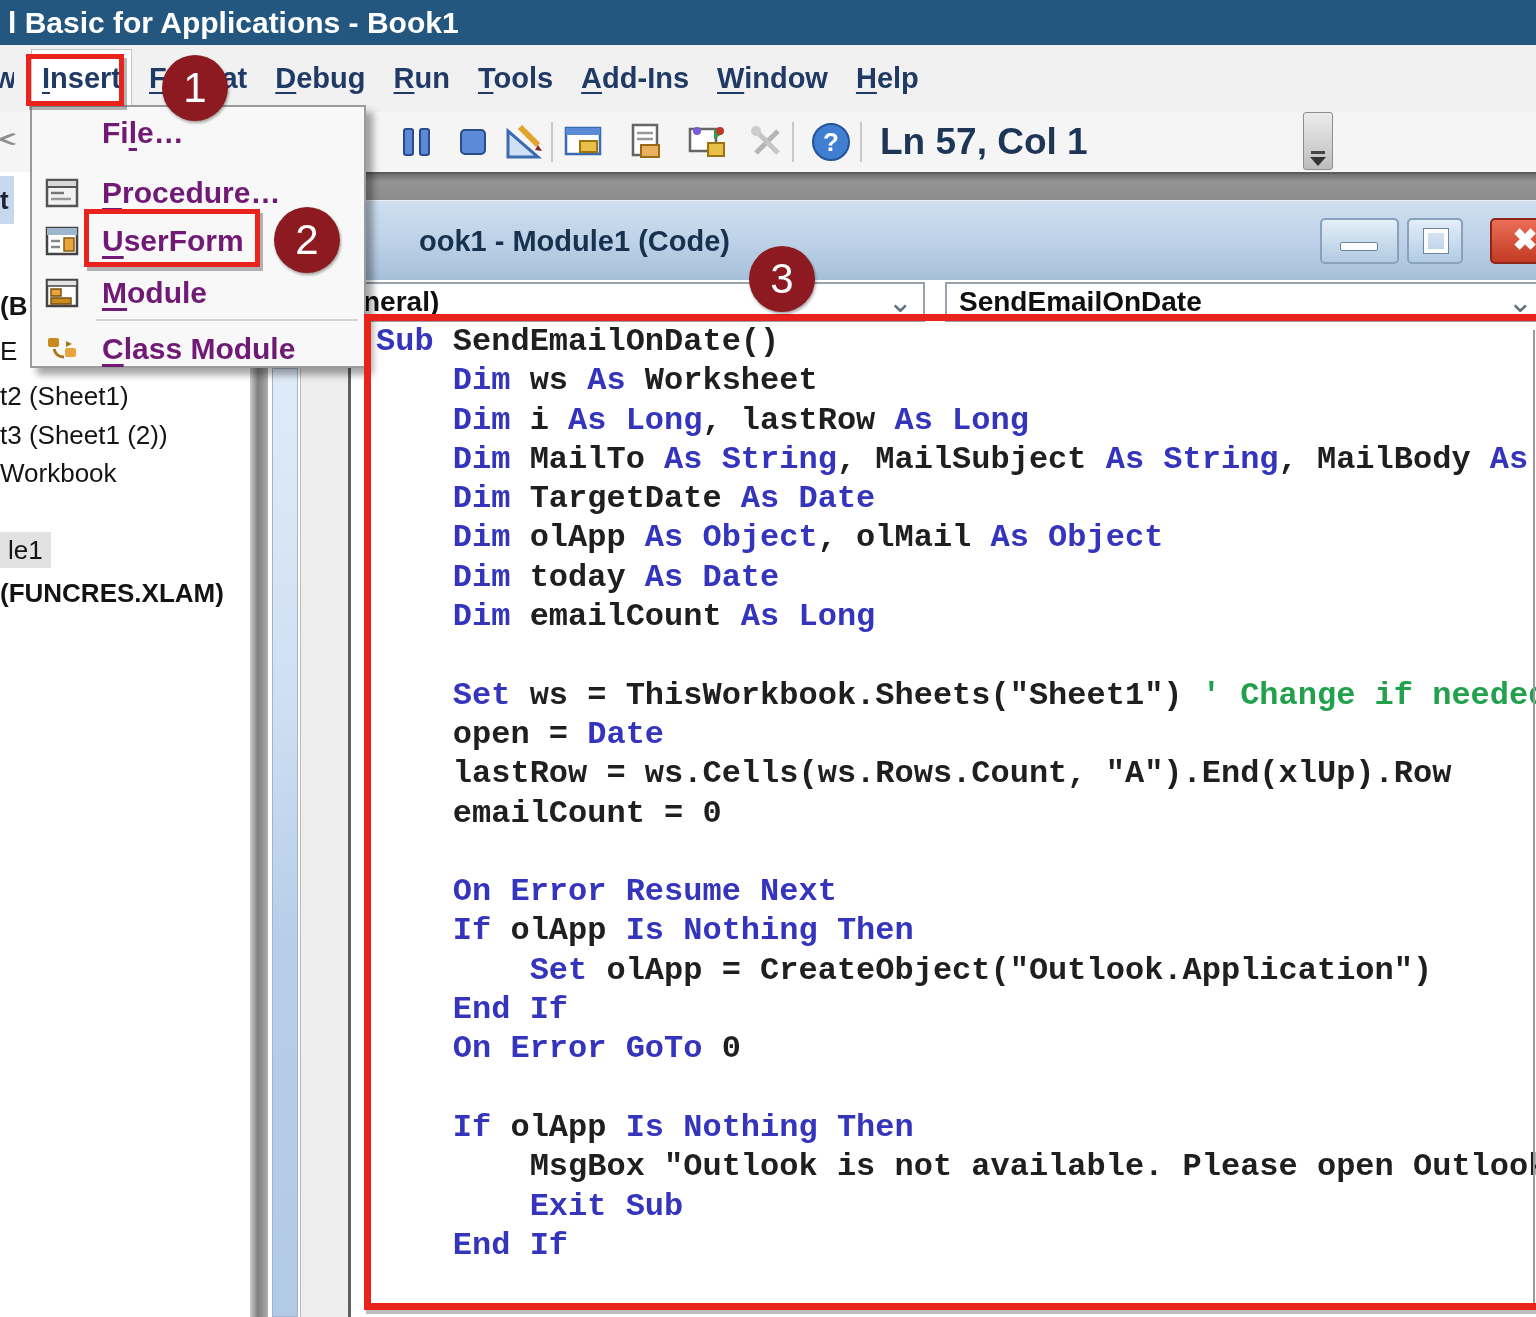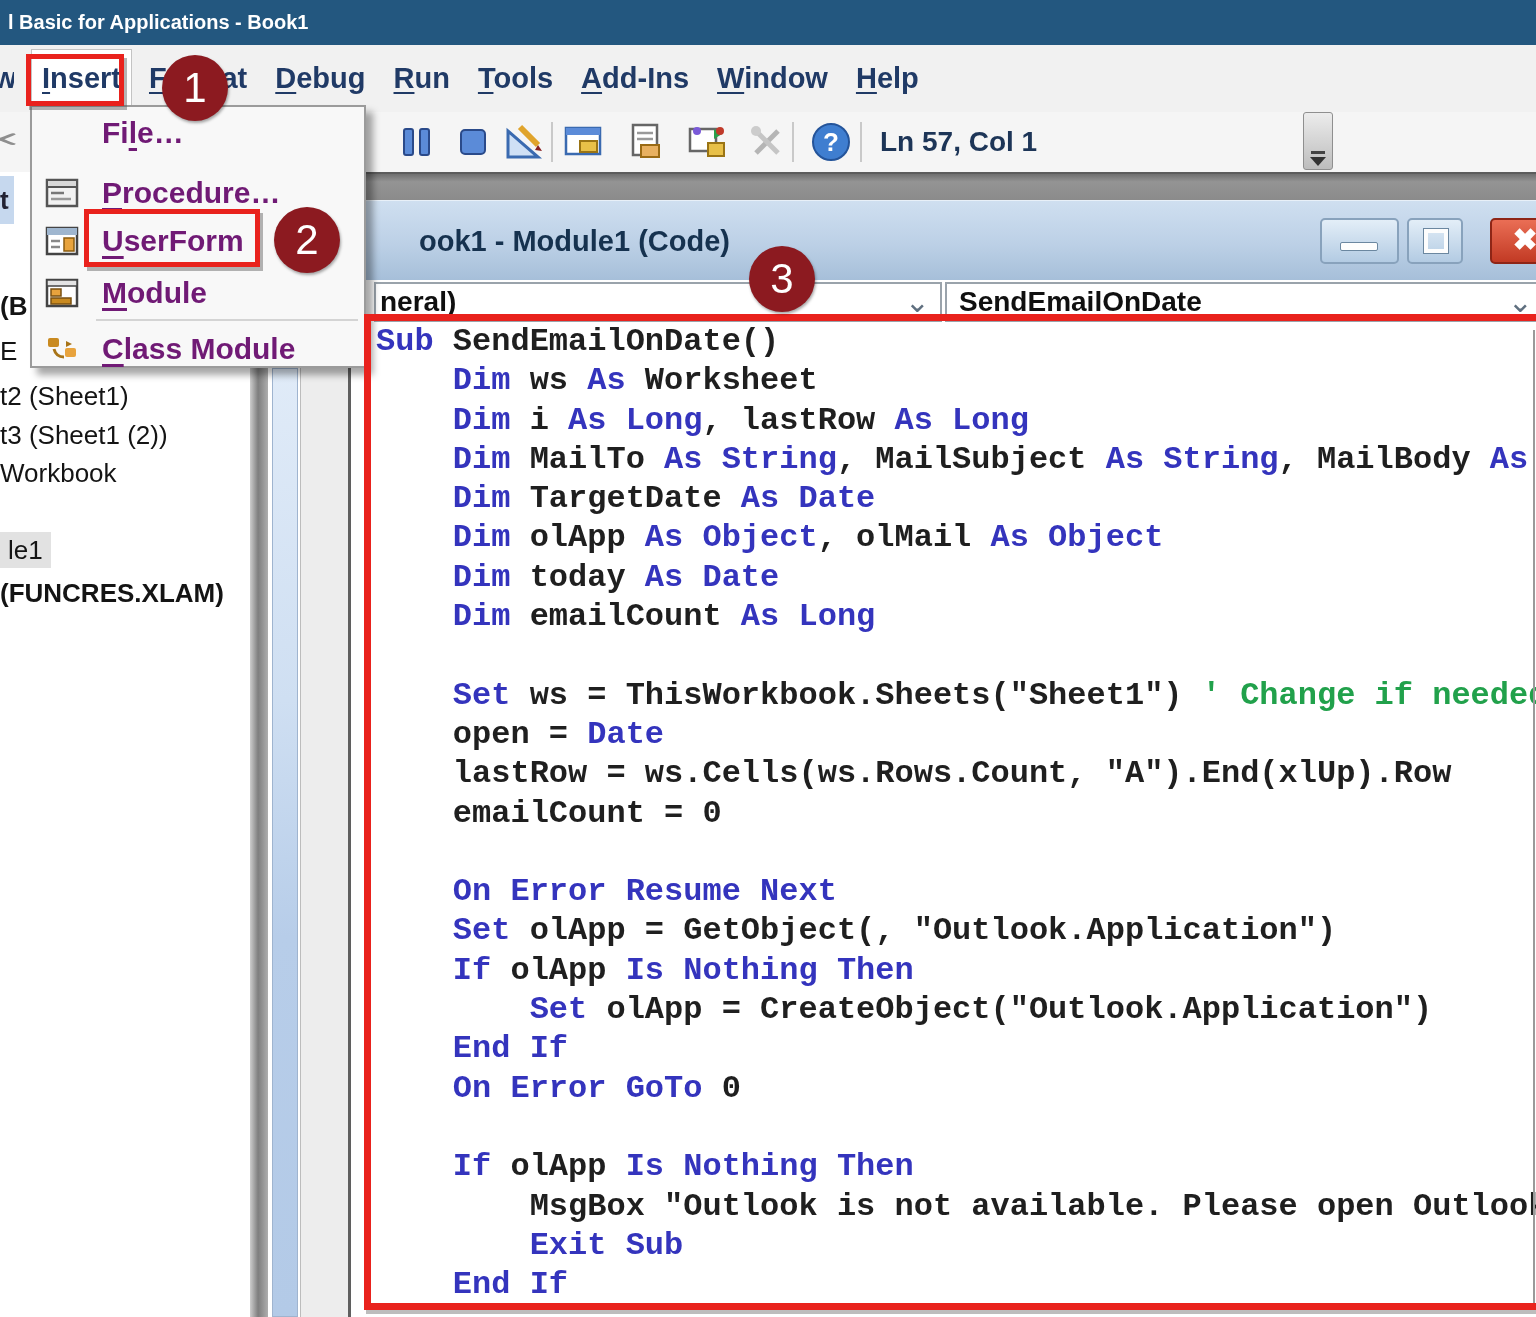--- a/index.html
+++ b/index.html
@@ -6,21 +6,21 @@
   html,body { background:#fff; }
   #screen {
     position: relative; width: 1536px; height: 1317px;
     overflow: hidden; background:#fff;
     font-family: "Liberation Sans", sans-serif;
   }
   
   .titlebar {
     position:absolute; left:0; top:0; width:1536px; height:45px;
     background:#23577f; color:#fff; display:flex; align-items:center;
-    font-size:20px; font-weight:600; padding-left:8px; white-space:nowrap;
+    font-size:30px; font-weight:600; padding-left:8px; white-space:nowrap;
   }
   
   .menubar {
     position:absolute; left:0; top:45px; width:1536px; height:67px;
     background:#f1f1f1; display:flex; align-items:center;
   }
   #menu-items { display:flex; gap:28px; align-items:center; }
   .menu-item {
     font-size:29px; font-weight:600; color:#203a66; white-space:nowrap;
     padding:3px 0;
@@ -30,21 +30,21 @@
   .menu-item.cut { width:20px; overflow:hidden; margin-left:-6px; }
   
   .toolbar {
     position:absolute; left:0; top:112px; width:1536px; height:60px;
     background:#f5f5f5;
   }
   .tb-icon { position:absolute; top:9px; width:42px; height:42px; }
   .tb-sep { position:absolute; top:10px; width:2px; height:40px; background:#c9c9c9; }
   .scissors { position:absolute; left:-14px; top:6px; font-size:38px; color:#8f8f8f; }
   .lnco { position:absolute; left:880px; top:0; height:60px; line-height:60px;
-          font-size:28px; font-weight:600; color:#1d3557; }
+          font-size:37px; font-weight:600; color:#1d3557; }
   .tb-overflow {
     position:absolute; left:1303px; top:0px; width:30px; height:58px;
     background:linear-gradient(#ececec,#bdbdbd); border:1px solid #8f8f8f; border-radius:3px;
     display:flex; flex-direction:column; justify-content:flex-end; align-items:center; padding-bottom:3px;
   }
   .tb-overflow .bar { width:14px; height:3px; background:#444; margin-bottom:3px; }
   .tb-overflow .arr { width:0; height:0; border-left:8px solid transparent; border-right:8px solid transparent; border-top:9px solid #333; }
   
   .mdibar {
     position:absolute; left:348px; top:172px; width:1188px; height:28px;
@@ -83,21 +83,21 @@
   .cw-btn { position:absolute; top:17px; height:46px; border-radius:5px; }
   .cw-btn.min { left:969px; width:79px; background:linear-gradient(#e3eef8,#b3cbe3); border:2px solid #88a2bc; }
   .cw-btn.max { left:1056px; width:56px; background:linear-gradient(#e3eef8,#b3cbe3); border:2px solid #88a2bc; }
   .cw-btn.close { left:1139px; width:70px; background:linear-gradient(#ea6e55,#c23a24); border:2px solid #8e2516;
                   color:#fff; font-size:30px; font-weight:700; text-align:center; line-height:40px; }
   .cw-btn.min .glyph { position:absolute; left:18px; top:22px; width:38px; height:9px; background:#fdfdfd; border:1px solid #6b87a0; border-radius:2px; }
   .cw-btn.max .glyph { position:absolute; left:15px; top:9px; width:24px; height:24px; border:4px solid #fdfdfd; outline:1px solid #6b87a0; }
   .cw-combos { position:absolute; left:0; top:80px; width:100%; height:44px; background:#fff; }
   .combo { position:absolute; top:2px; height:40px; background:#fff; border:2px solid #9aa3ab;
            font-size:28px; font-weight:700; color:#101010; line-height:36px; white-space:nowrap; }
-  .combo.left { left:23px; width:568px; padding-left:4px; }
+  .combo.left { left:6px; width:568px; padding-left:4px; }
   .combo.right { left:594px; width:600px; padding-left:12px; }
   .combo .chev { position:absolute; right:10px; top:0; color:#5f6f7f; font-size:30px; font-weight:400; }
   .cw-codearea { position:absolute; left:0; top:124px; width:100%; height:993px; background:#fff; }
   #code { position:absolute; left:25px; top:122px; right:0; height:985px; overflow:hidden; }
   .code-line { height:39.3px; line-height:39.3px; white-space:pre;
                font-family:"Liberation Mono", monospace; font-size:32px; font-weight:700; color:#1f1f1f; }
   .tok-k { color:#3434bd; }
   .tok-n { color:#1f1f1f; }
   .tok-c { color:#21a14b; }
   .cw-right-line { position:absolute; left:1182px; top:130px; width:2px; height:977px; background:#9a9a9a; }
@@ -251,21 +251,20 @@
         <div class="code-line"><span class="tok-n">    </span><span class="tok-k">Dim</span><span class="tok-n"> olApp </span><span class="tok-k">As</span><span class="tok-n"> </span><span class="tok-k">Object</span><span class="tok-n">, olMail </span><span class="tok-k">As</span><span class="tok-n"> </span><span class="tok-k">Object</span></div>
         <div class="code-line"><span class="tok-n">    </span><span class="tok-k">Dim</span><span class="tok-n"> today </span><span class="tok-k">As</span><span class="tok-n"> </span><span class="tok-k">Date</span></div>
         <div class="code-line"><span class="tok-n">    </span><span class="tok-k">Dim</span><span class="tok-n"> emailCount </span><span class="tok-k">As</span><span class="tok-n"> </span><span class="tok-k">Long</span></div>
         <div class="code-line">&nbsp;</div>
         <div class="code-line"><span class="tok-n">    </span><span class="tok-k">Set</span><span class="tok-n"> ws = ThisWorkbook.Sheets("Sheet1") </span><span class="tok-c">' Change if needed</span></div>
         <div class="code-line"><span class="tok-n">    open = </span><span class="tok-k">Date</span></div>
         <div class="code-line"><span class="tok-n">    lastRow = ws.Cells(ws.Rows.Count, "A").End(xlUp).Row</span></div>
         <div class="code-line"><span class="tok-n">    emailCount = 0</span></div>
         <div class="code-line">&nbsp;</div>
         <div class="code-line"><span class="tok-n">    </span><span class="tok-k">On Error Resume Next</span></div>
-        <div class="code-line"><span class="tok-n">    </span><span class="tok-k">Set</span><span class="tok-n"> olApp = GetObject(, "Outlook.Application")</span></div>
         <div class="code-line"><span class="tok-n">    </span><span class="tok-k">If</span><span class="tok-n"> olApp </span><span class="tok-k">Is</span><span class="tok-n"> </span><span class="tok-k">Nothing</span><span class="tok-n"> </span><span class="tok-k">Then</span></div>
         <div class="code-line"><span class="tok-n">        </span><span class="tok-k">Set</span><span class="tok-n"> olApp = CreateObject("Outlook.Application")</span></div>
         <div class="code-line"><span class="tok-n">    </span><span class="tok-k">End If</span></div>
         <div class="code-line"><span class="tok-n">    </span><span class="tok-k">On Error GoTo</span><span class="tok-n"> 0</span></div>
         <div class="code-line">&nbsp;</div>
         <div class="code-line"><span class="tok-n">    </span><span class="tok-k">If</span><span class="tok-n"> olApp </span><span class="tok-k">Is</span><span class="tok-n"> </span><span class="tok-k">Nothing</span><span class="tok-n"> </span><span class="tok-k">Then</span></div>
         <div class="code-line"><span class="tok-n">        MsgBox "Outlook is not available. Please open Outlook</span></div>
         <div class="code-line"><span class="tok-n">        </span><span class="tok-k">Exit Sub</span></div>
         <div class="code-line"><span class="tok-n">    </span><span class="tok-k">End If</span></div>
       </div>

